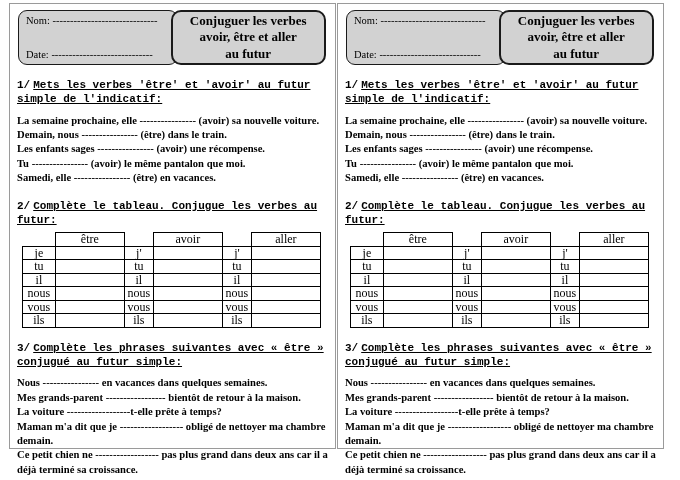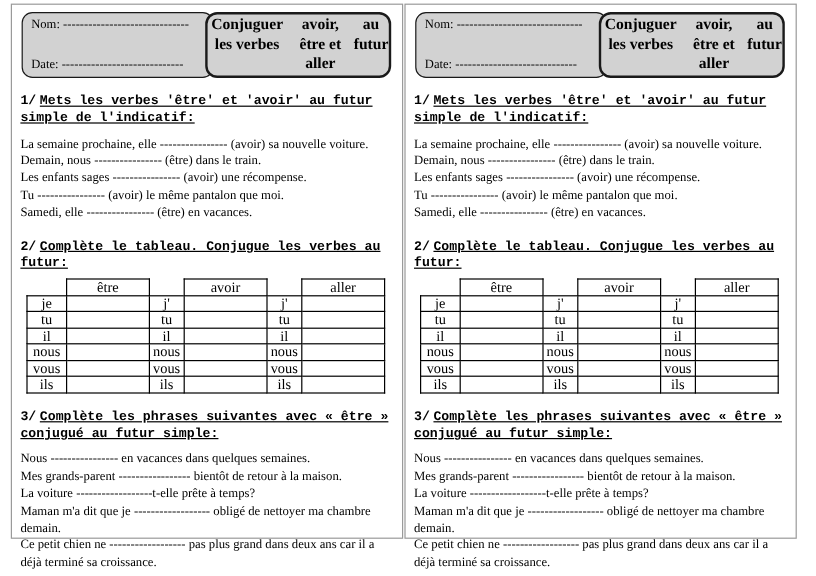--- a/index.html
+++ b/index.html
@@ -28,30 +28,30 @@
     border-radius:9px;
     padding:4px 2px 4px 7px;
     display:flex; flex-direction:column; justify-content:space-between;
     font-size:10.5px; white-space:nowrap; overflow:hidden;
   }
   .titlebox {
     width:50%; margin-left:-7px; box-sizing:border-box;
     background:var(--box-fill, #d2d2d2);
     border:2px solid var(--box-border, #1a1a1a);
     border-radius:10px; position:relative;
-    display:flex; justify-content:center;
+    display:flex; flex-direction:column; justify-content:center;
     text-align:center; font-weight:bold; font-size:13px; line-height:1.28;
   }
 
   .sec-head { font-weight:bold; font-size:11px; line-height:1.3; margin:13px 0 0 0;font-family:Liberation Mono, monospace; }
   .sec-head .num { margin-right:3px; }
   .sec-head .u { text-decoration:underline; }
 
   .lines { font-size:10.6px; line-height:14.4px; margin-top:7px; }
-  .lines .line { letter-spacing:0; }
+  .lines .line { letter-spacing:0;font-weight:bold; }
 
   table.tbl {
     border-collapse:collapse; table-layout:fixed;
     width:calc(100% - 12px); margin:5px 4px 0 5px;
     font-size:12px;
   }
   table.tbl td {
     border:1px solid var(--table-border, #000);
     height:12.5px; line-height:12.5px; padding:0 1px;
     text-align:center; overflow:hidden; white-space:nowrap;

